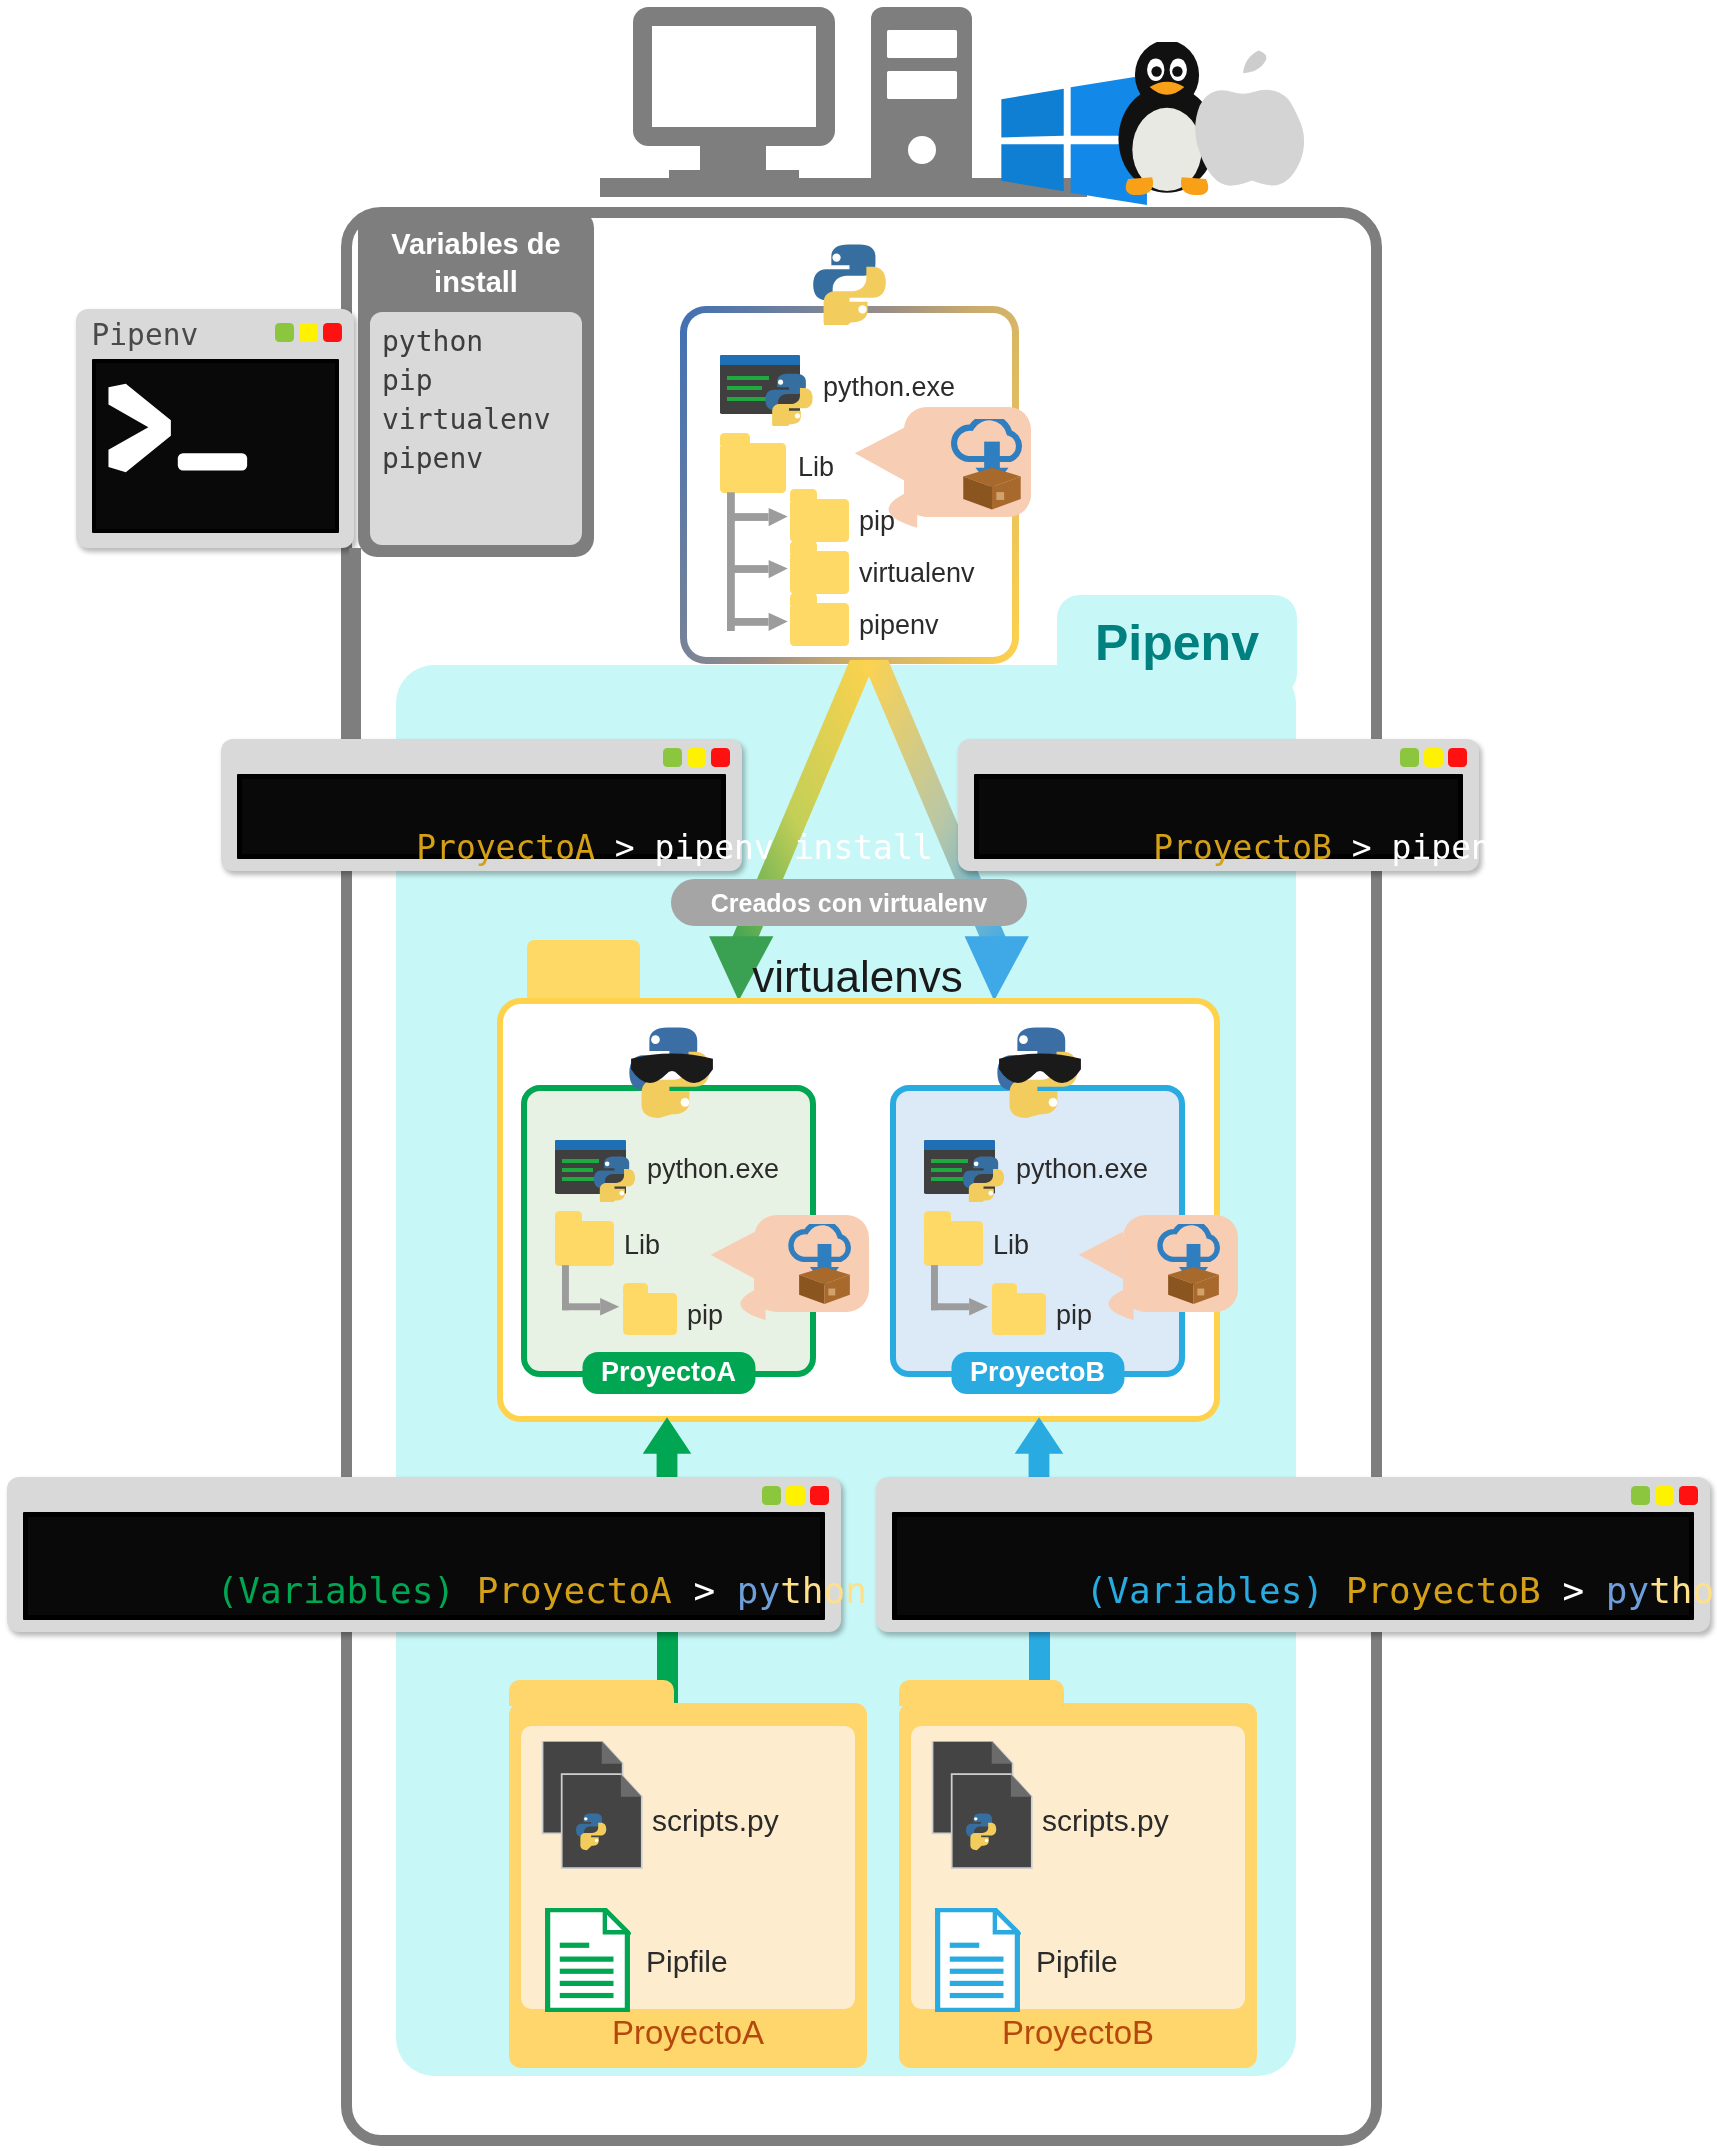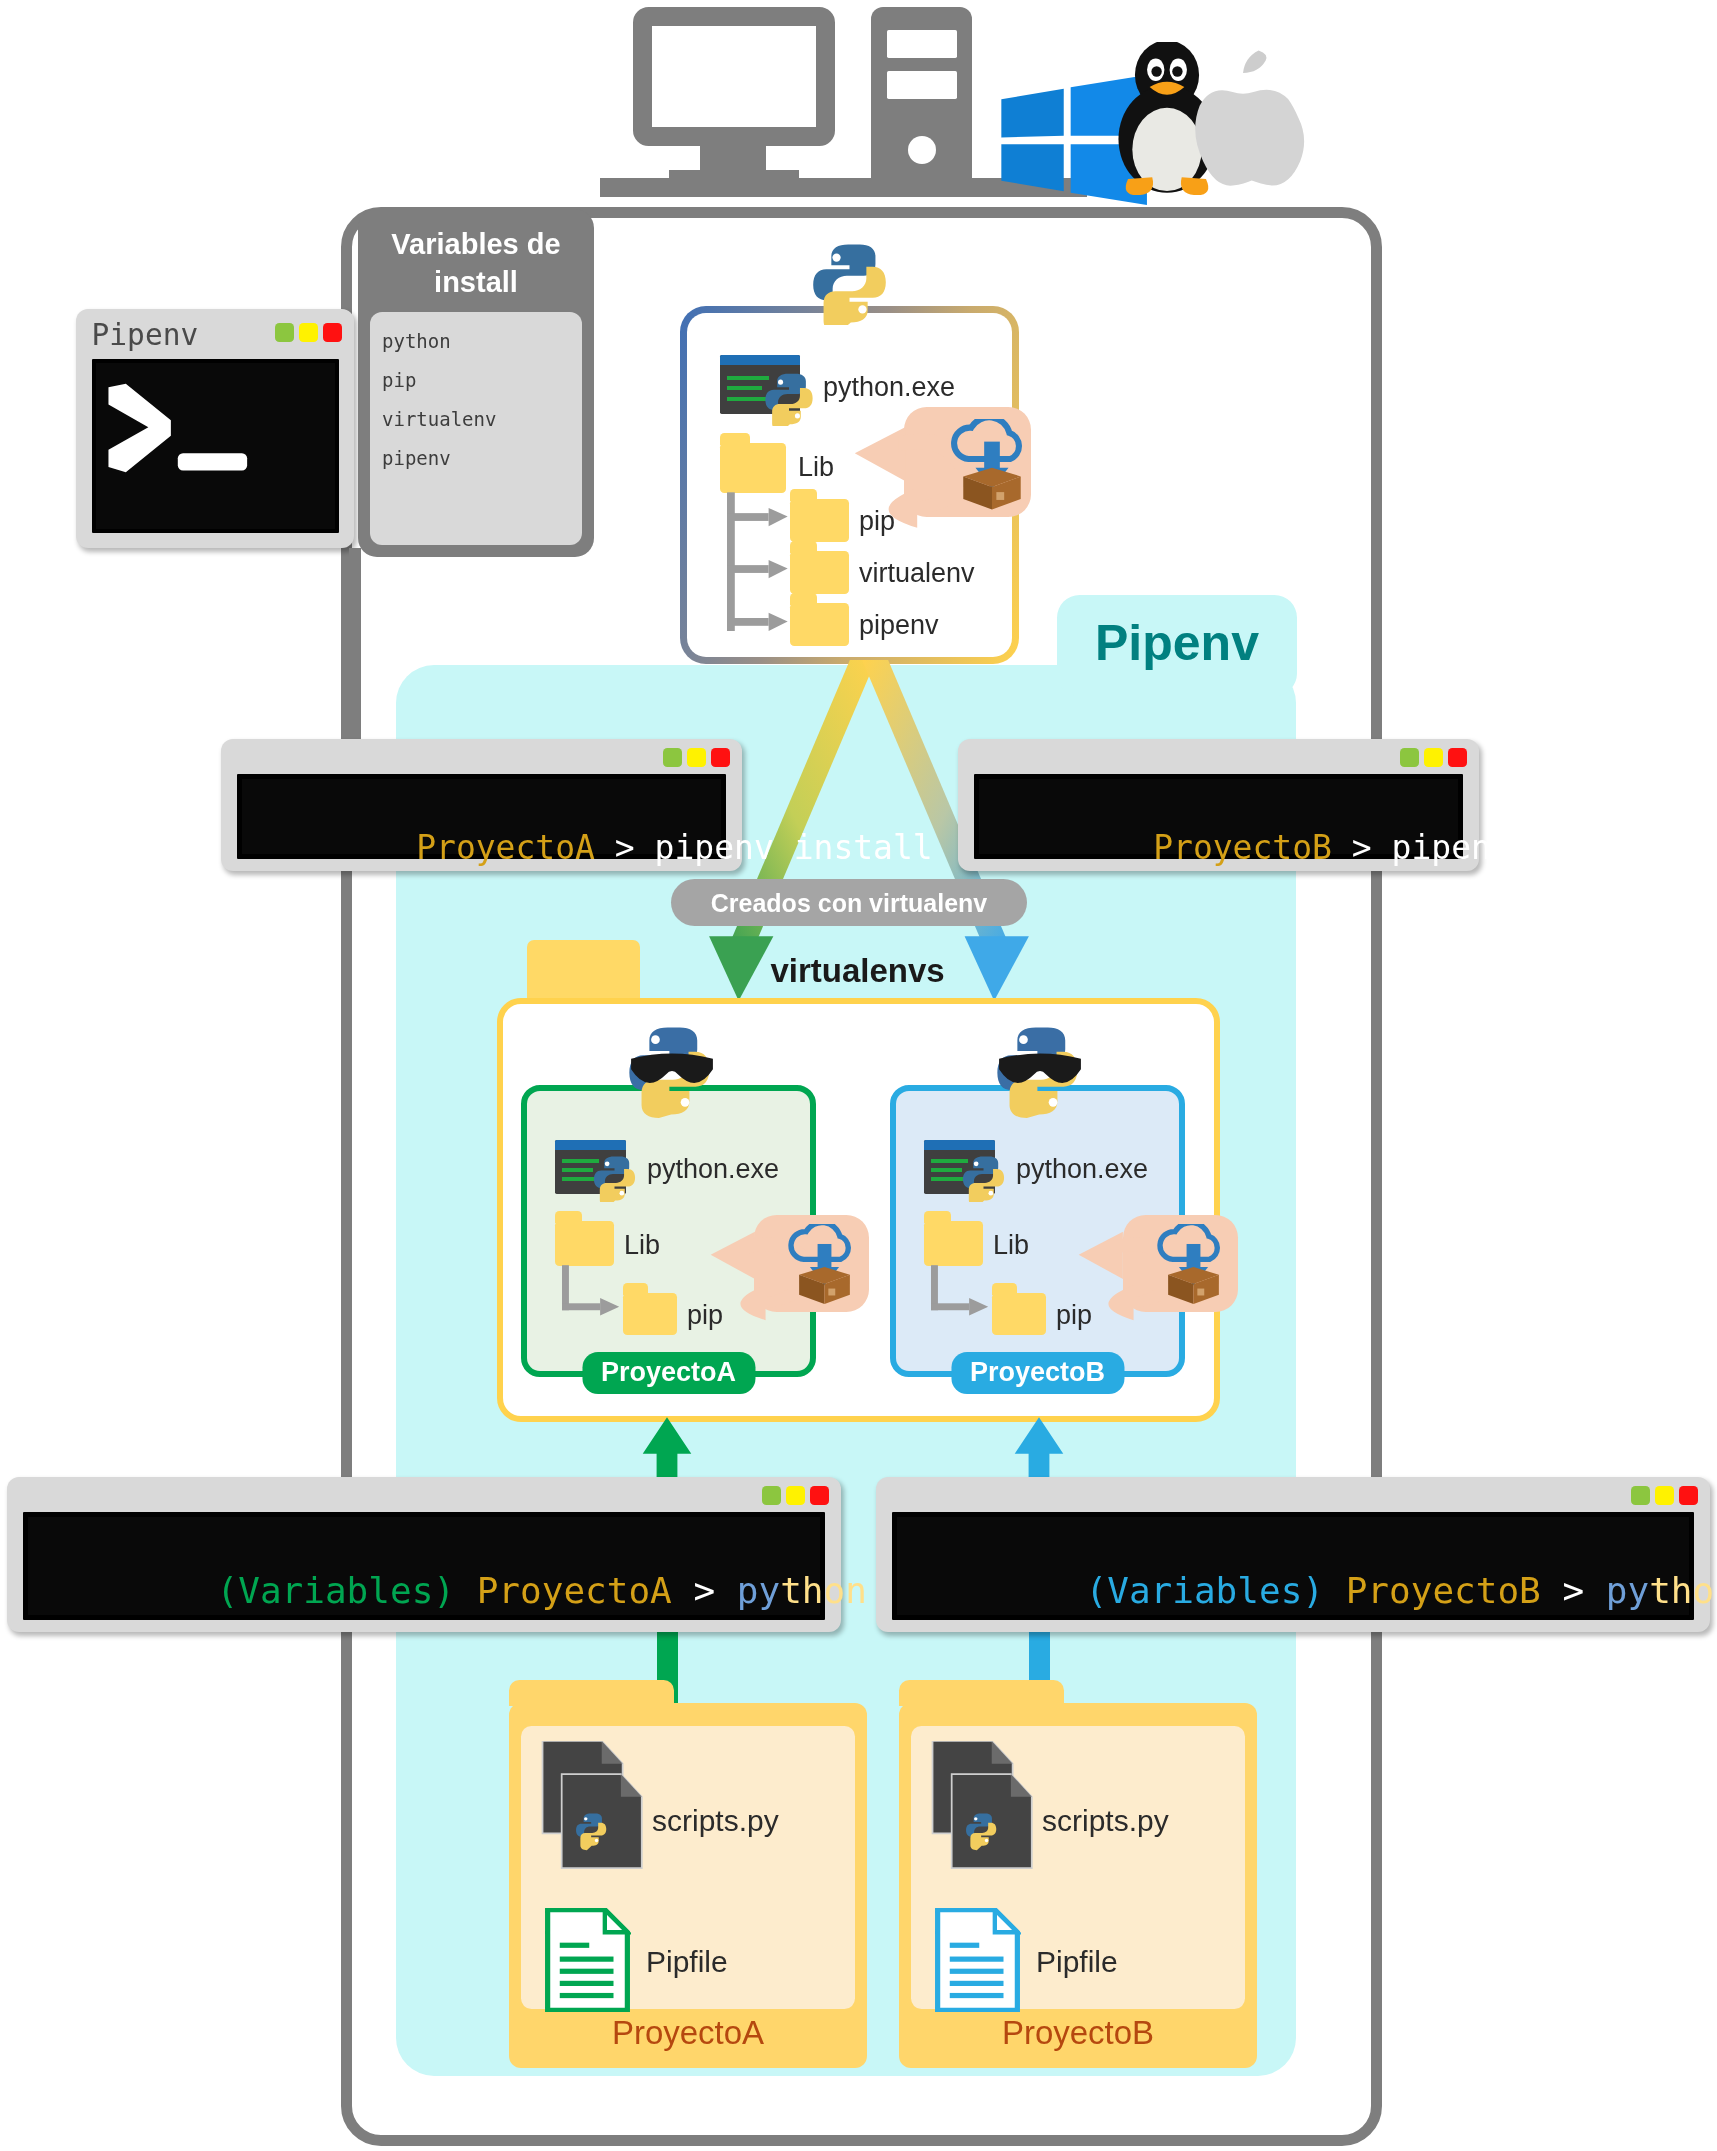--- a/index.html
+++ b/index.html
@@ -30,21 +30,21 @@
 
   #consola{left:76px;top:309px;width:278px;height:239px;}
   #consola .title{position:absolute;left:15.6px;top:8.7px;font-size:29.5px;color:#4a4a4a;font-family:"DejaVu Sans Mono",monospace;}
   #consola .dots{position:absolute;right:12px;top:14px;}
   #consola .term-screen{position:absolute;left:15.6px;top:50px;width:247px;height:174px;border:4.3px solid #000;box-sizing:border-box;}
 
   
   #env-panel{left:358px;top:209px;width:236px;height:348px;background:#7e7e7e;border-radius:19px;}
   #env-panel .hdr{position:absolute;left:0;top:15.6px;width:100%;text-align:center;color:#fff;font-size:29px;font-weight:bold;line-height:38px;}
   #env-panel .list{position:absolute;left:12px;top:103px;width:212px;height:233px;background:#d9d9d9;border-radius:12px;padding:10.4px 0 0 12px;box-sizing:border-box;
-     font-family:"DejaVu Sans Mono",monospace;font-size:19px;color:#3d3d3d;line-height:39px;}
+     font-family:"DejaVu Sans Mono",monospace;font-size:28px;color:#3d3d3d;line-height:39px;}
 
   
   #pipenv-region{left:396px;top:665px;width:900px;height:1411px;background:#c8f7f7;border-radius:38px;}
   #pipenv-title{left:1057px;top:595px;width:240px;height:101px;background:#c8f7f7;border-radius:22.6px;}
   #pipenv-title span{position:absolute;left:0;top:19px;width:100%;text-align:center;color:#018080;font-size:50px;font-weight:bold;}
 
   
   #py-box{left:680px;top:306px;width:339px;height:358px;background:#fff;border-radius:26px;
     border:7.8px solid transparent;box-sizing:border-box;
     background-image:linear-gradient(#fff,#fff),linear-gradient(110deg,#3f6fb5 0%,#9a8f86 45%,#c8aa6e 62%,#ffd24d 100%);
@@ -69,21 +69,21 @@
   .c-proj{color:#d4a017;} .c-white{color:#fff;} .c-green{color:#00a651;} .c-blue{color:#29abe2;}
   .c-py{color:#6f9fd8;} .c-thon{color:#ffe08a;}
 
   
   #creados{left:671px;top:879px;width:356px;height:47px;background:#a5a5a5;border-radius:23.5px;}
   #creados span{position:absolute;left:0;top:9.6px;width:100%;text-align:center;color:#fff;font-weight:bold;font-size:25px;}
 
   
   #venv-folder-tab{left:527px;top:940px;width:113px;height:61px;background:#ffd966;border-radius:7px 7px 0 0;}
   #venv-box{left:497px;top:998px;width:723px;height:424px;background:#fff;border:6px solid #ffd24d;border-radius:24px;box-sizing:border-box;}
-  #venvs-label{left:740px;top:952px;width:235px;text-align:center;color:#1a1a1a;font-size:33px;font-weight:bold;}
+  #venvs-label{left:740px;top:952px;width:235px;text-align:center;color:#1a1a1a;font-size:44px;font-weight:normal;}
 
   .venv-card{position:absolute;top:1085px;width:295px;height:292px;border-radius:19px;box-sizing:border-box;}
   #venv-a{left:521px;background:#e8f2e4;border:6px solid #00a651;}
   #venv-b{left:890px;background:#dceaf7;border:6px solid #29abe2;}
   .venv-badge{position:absolute;bottom:-22.6px;left:50%;transform:translateX(-50%);padding:5.2px 19px;border-radius:15.6px;color:#fff;font-weight:bold;font-size:27px;white-space:nowrap;}
   #badge-a{background:#00a651;} #badge-b{background:#29abe2;}
 
   
   #term-a-run{left:7px;top:1477px;width:834px;height:155px;}
   #term-b-run{left:876px;top:1477px;width:834px;height:155px;}

